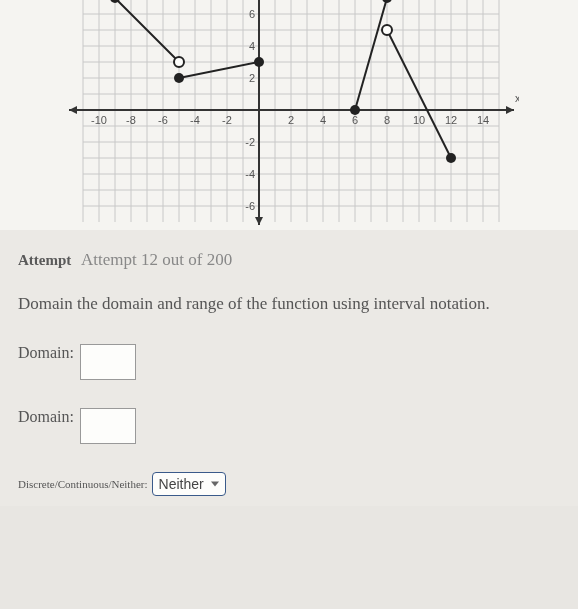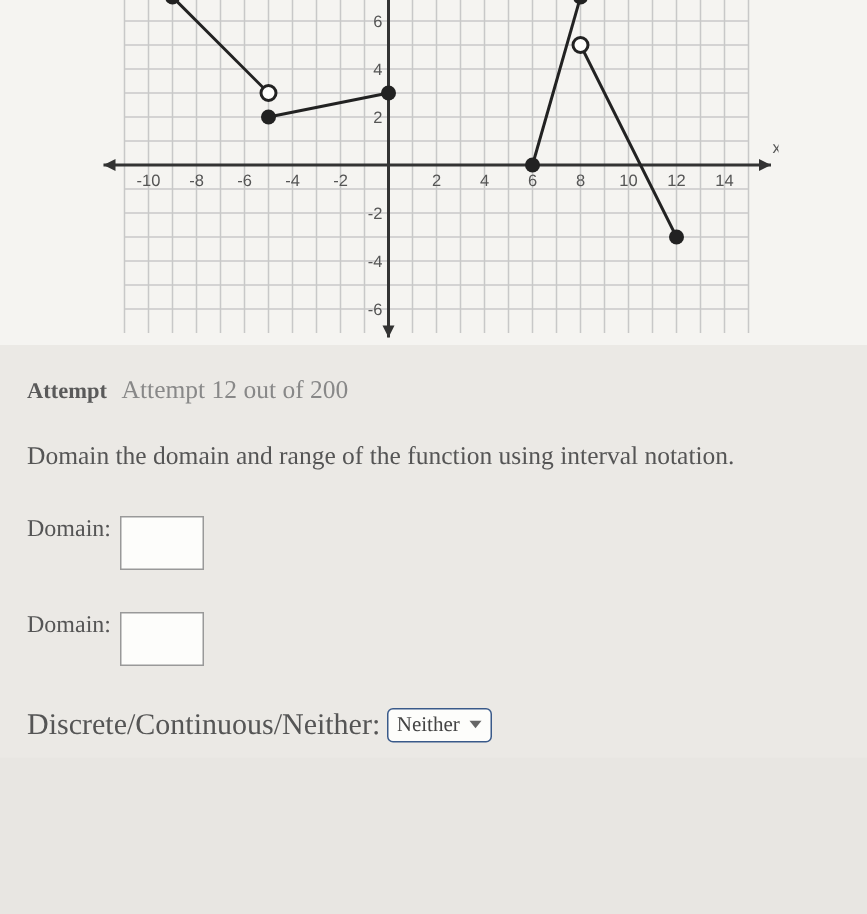--- a/index.html
+++ b/index.html
@@ -60,32 +60,32 @@
     background: #fdfdfb;
     font-size: 14px;
     padding: 2px 4px;
   }
   .select-row {
     margin-top: 10px;
     display: flex;
     align-items: center;
   }
   .select-label {
-    font-size: 20px;
+    font-size: 11px;
     color: #555;
     margin-right: 4px;
   }
   .dcn-select {
     border: 1.5px solid #3a5a8a;
     border-radius: 4px;
     background: #fdfdfb;
     font-size: 14px;
     padding: 3px 20px 3px 6px;
     color: #444;
-    font-family: Liberation Serif, serif;
+    font-family: Liberation Sans, sans-serif;
     appearance: none;
     position: relative;
   }
   .select-wrap {
     position: relative;
     display: inline-block;
   }
   .select-wrap::after {
     content: "";
     position: absolute;

